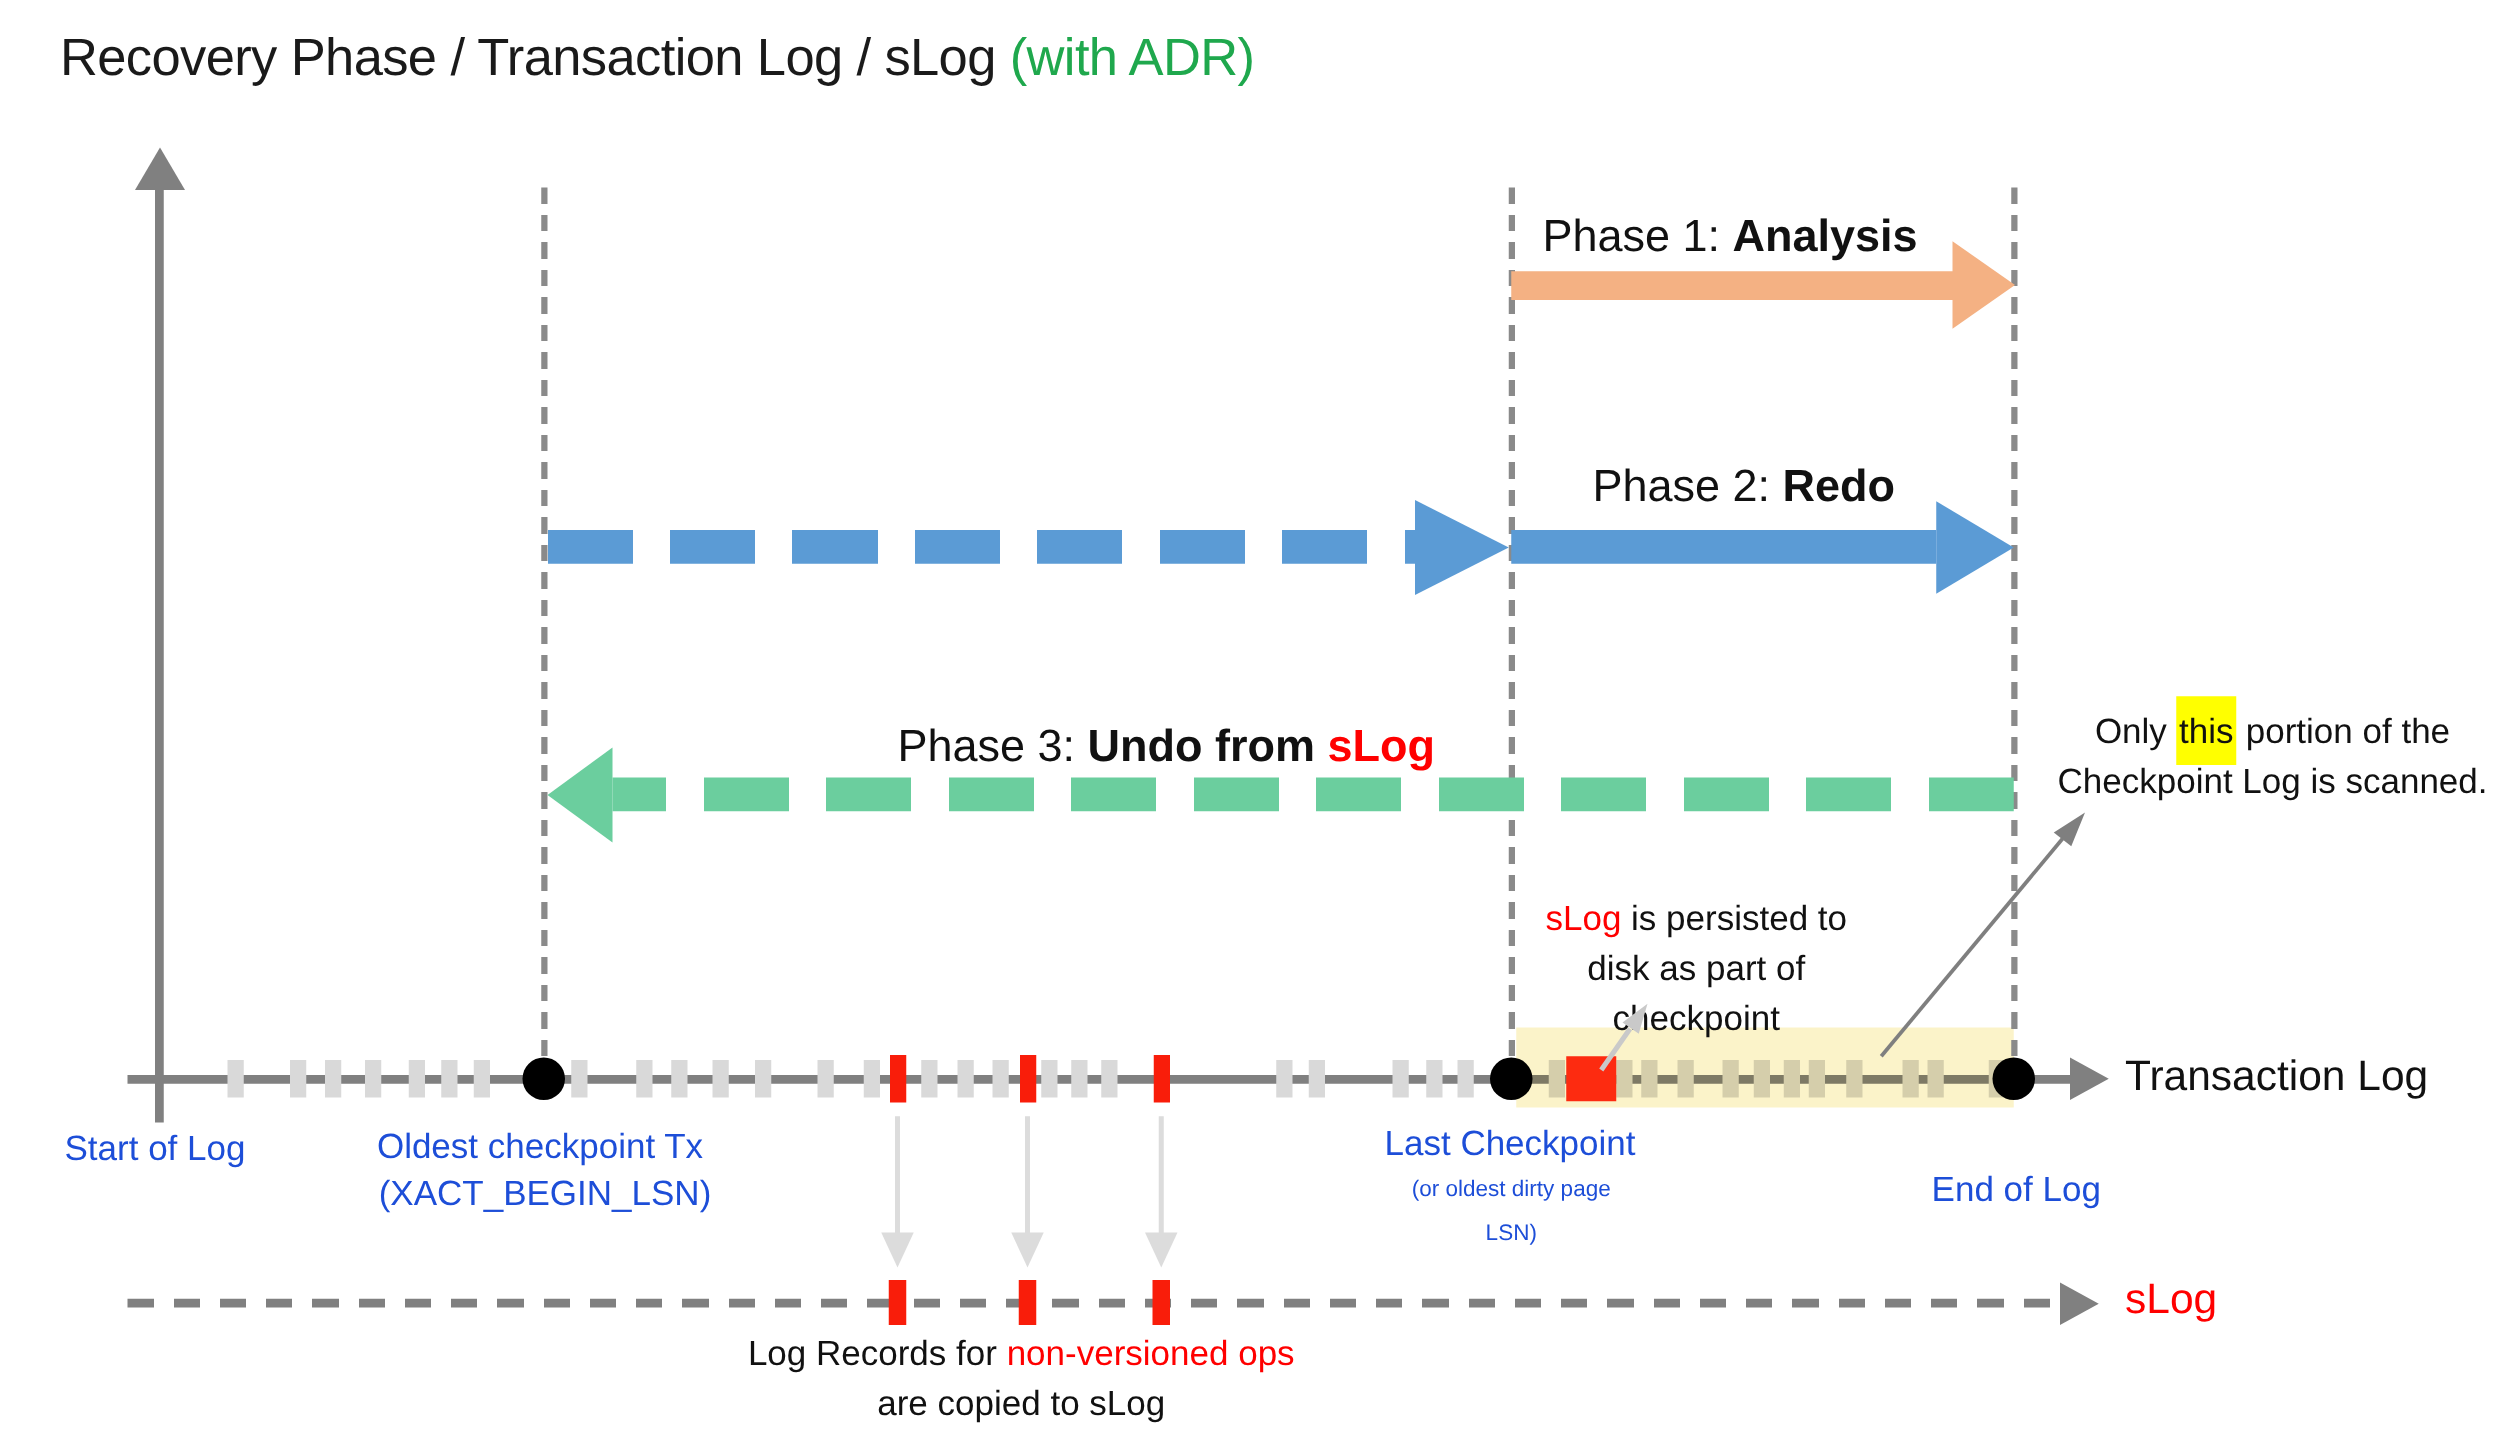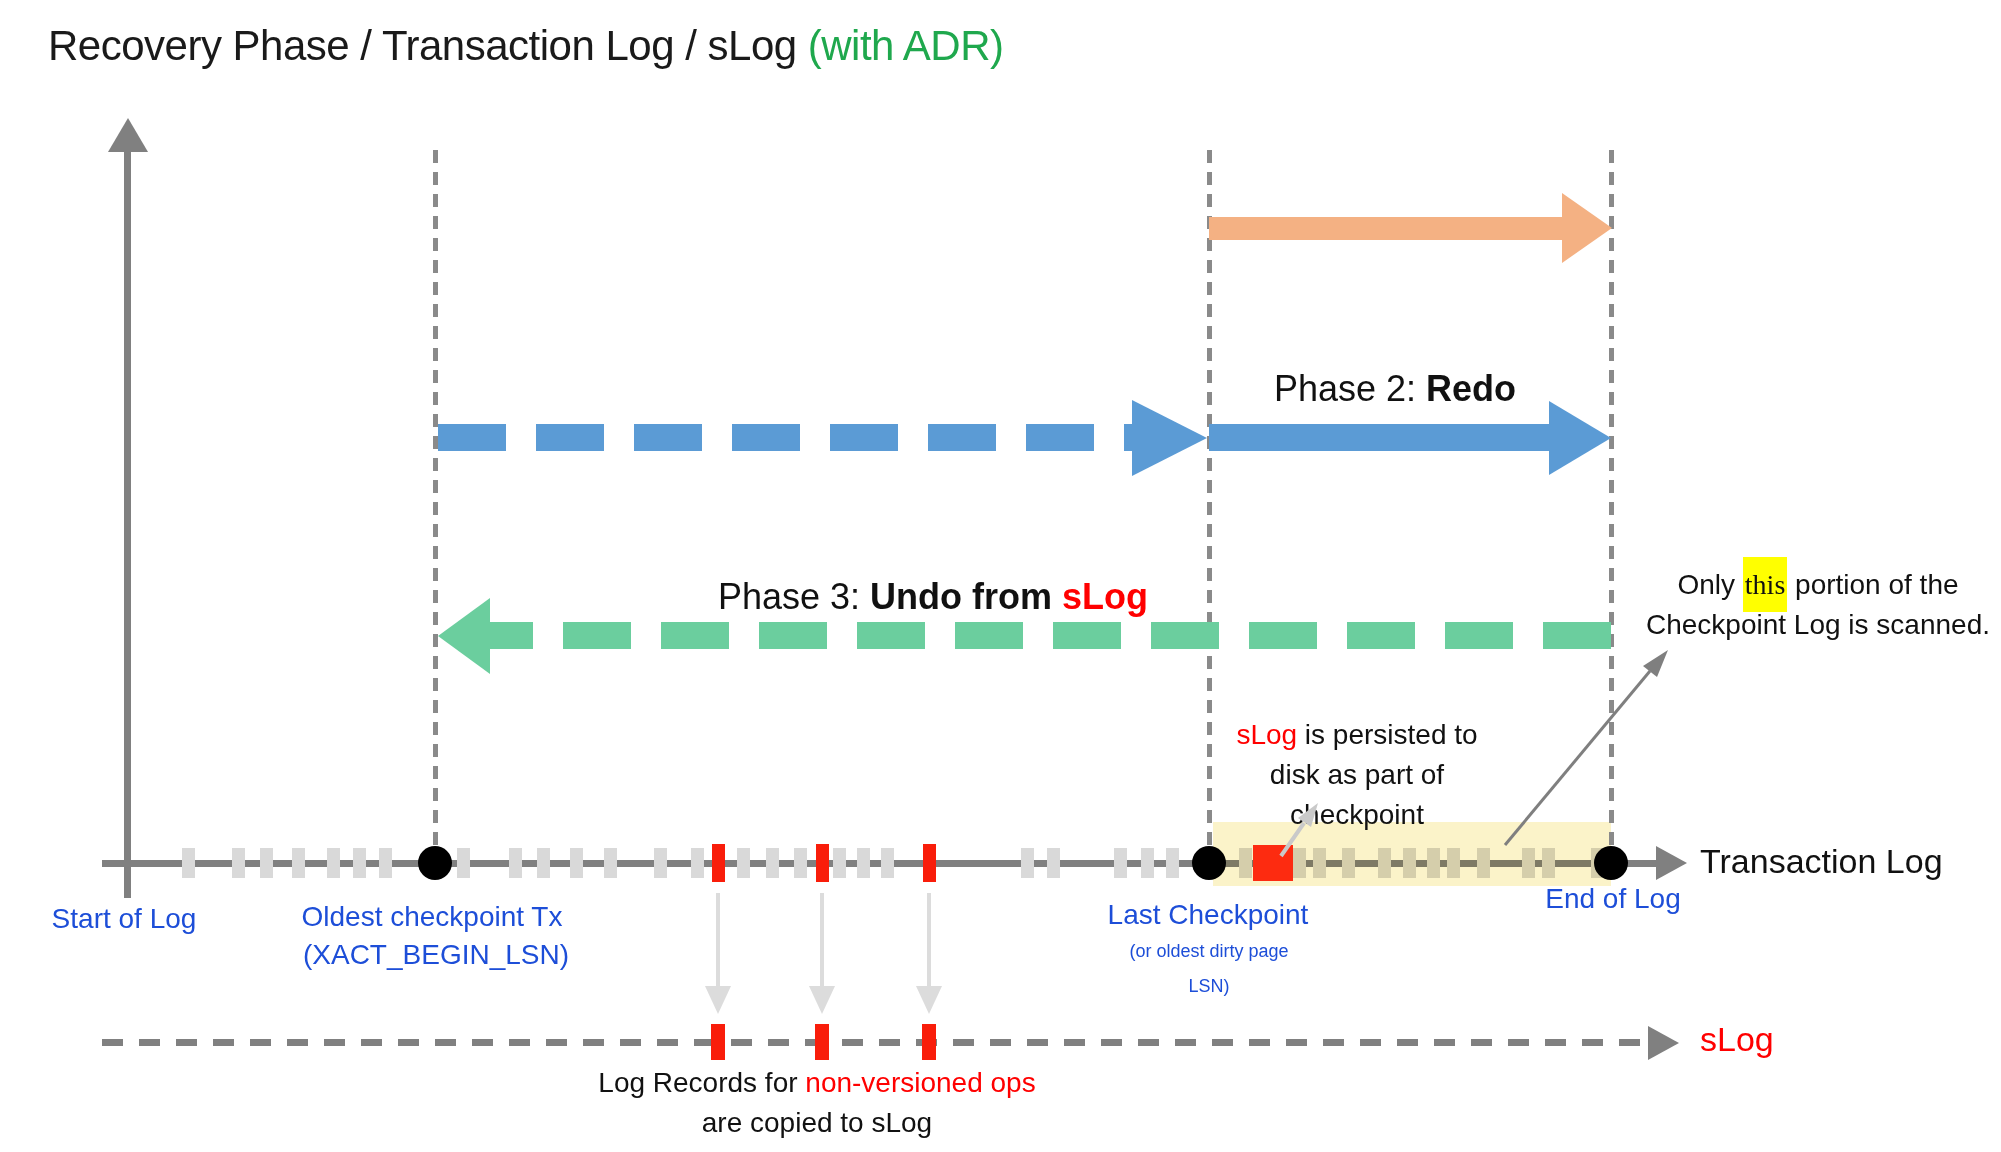--- a/index.html
+++ b/index.html
@@ -34,21 +34,21 @@
     background:repeating-linear-gradient(to right,var(--accent_blue) 0 68px,transparent 68px 98px);}
   .p2s-head{left:1132px;top:400px;width:0;height:0;border-top:38px solid transparent;border-bottom:38px solid transparent;border-left:75px solid var(--accent_blue);z-index:5;}
   .p2-body{left:1209px;top:424px;width:340px;height:27px;background:var(--accent_blue);z-index:5;}
   .p2-head{left:1549px;top:401px;width:0;height:0;border-top:37px solid transparent;border-bottom:37px solid transparent;border-left:62px solid var(--accent_blue);z-index:5;}
   .p3-body{left:490px;top:622px;width:1121px;height:27px;z-index:5;
     background:repeating-linear-gradient(to left,var(--accent_green) 0 68px,transparent 68px 98px);}
   .p3-head{left:438px;top:598px;width:0;height:0;border-top:38px solid transparent;border-bottom:38px solid transparent;border-right:52px solid var(--accent_green);z-index:5;}
   
   .note{position:absolute;transform:translateX(-50%);text-align:center;font-size:28px;line-height:40px;white-space:nowrap;z-index:6;}
   .note .red{color:var(--red);}
-  .note .hl{background:var(--highlight_yellow);padding:12px 2px;font-family:Liberation Serif, serif;}
+  .note .hl{background:var(--highlight_yellow);padding:12px 2px;}
   #svg-arrows{left:0;top:0;z-index:6;pointer-events:none;}
   
   .axis-label{position:absolute;transform:translateX(-50%);text-align:center;font-size:28px;white-space:nowrap;color:#1d4ed8;z-index:5;}
   .axis-label.italic{font-size:18px;}
   #txlog-label{left:1700px;top:842px;font-size:34px;white-space:nowrap;z-index:5;}
   #slog-label{left:1700px;top:1020px;font-size:34px;color:var(--red);white-space:nowrap;z-index:5;}
   
   .slog-line{left:102px;top:1039px;width:1546px;height:7px;z-index:1;
     background:repeating-linear-gradient(to right,var(--gray) 0 21px,transparent 21px 37px);}
   .slog-head{left:1648px;top:1026px;width:0;height:0;border-top:17px solid transparent;border-bottom:17px solid transparent;border-left:31px solid var(--gray);z-index:1;}
@@ -115,20 +115,23 @@
       <div class="vdash" style="left: 433px;"></div>
       <div class="dot" style="left: 418px;"></div>
       <div class="vdash" style="left: 1207px;"></div>
       <div class="dot" style="left: 1192px;"></div>
       <div class="vdash" style="left: 1609px;"></div>
       <div class="dot" style="left: 1594px;"></div>
     </div>
 
   <div class="abs" id="yellow-region"></div>
 
+  <div class="arrow-label" style="left:1384px;top:168px;">
+    <span>Phase 1: </span><b>Analysis</b>
+  </div>
   <div class="abs p1-body"></div>
   <div class="abs p1-head"></div>
 
   <div class="abs p2s-body"></div>
   <div class="abs p2s-head"></div>
 
   <div class="arrow-label" style="left:1395px;top:368px;">
     <span>Phase 2: </span><b>Redo</b>
   </div>
   <div class="abs p2-body"></div>
@@ -157,21 +160,21 @@
     <line x1="1281" y1="856" x2="1304" y2="823" stroke="#C9C9C9" stroke-width="4"></line>
     <polygon points="1318,803 1311,827 1298,818" fill="#C9C9C9"></polygon>
   </svg>
 
   <div class="axis-label" style="left:124px;top:903px;">Start of Log</div>
   <div class="axis-label" style="left:432px;top:901px;">Oldest checkpoint Tx</div>
   <div class="axis-label" style="left:436px;top:939px;">(XACT_BEGIN_LSN)</div>
   <div class="axis-label" style="left:1208px;top:899px;">Last Checkpoint</div>
   <div class="axis-label italic" style="left:1209px;top:941px;">(or oldest dirty page</div>
   <div class="axis-label italic" style="left:1209px;top:976px;">LSN)</div>
-  <div class="axis-label" style="left:1613px;top:883px;">End of Log</div>
+  <div class="axis-label" style="left:1613px;top:936px;">End of Log</div>
   <div class="abs" id="txlog-label">Transaction Log</div>
   <div class="abs" id="slog-label">sLog</div>
 
   <div class="abs slog-line"></div>
   <div class="abs slog-head"></div>
   <div id="slog-gen-layer">
       <div class="downarrow-stem" style="left: 716px;"></div>
       <div class="downarrow-head" style="left: 705px;"></div>
       <div class="slog-mark" style="left: 711px;"></div>
       <div class="downarrow-stem" style="left: 820px;"></div>

